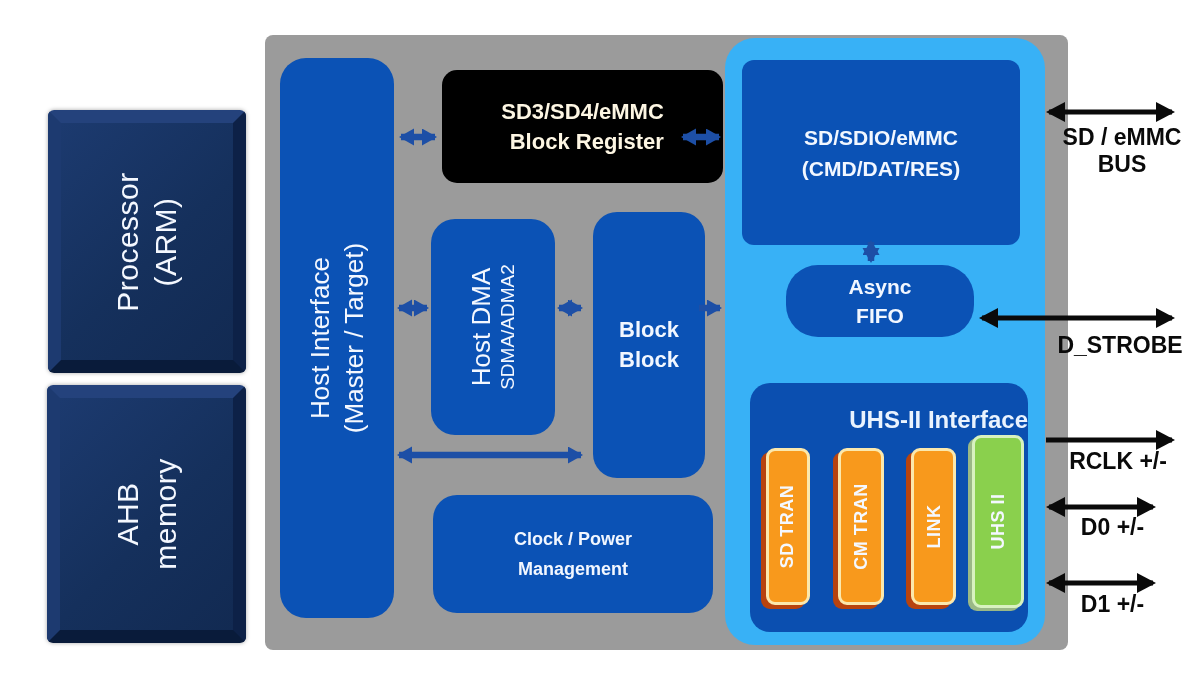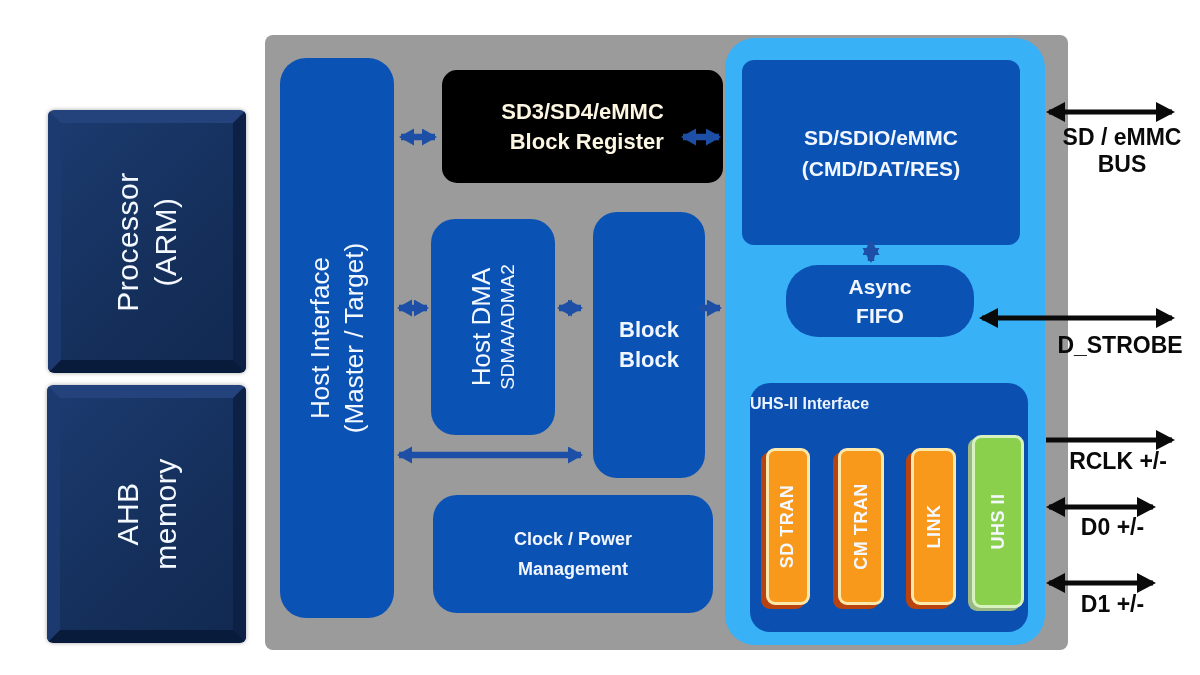--- a/index.html
+++ b/index.html
@@ -54,21 +54,21 @@
   .cyan{
     position:absolute;left:460px;top:3px;width:320px;height:607px;
     background:#38b1f6;border-radius:30px;
   }
   .sdio{left:17px;top:14px;width:278px;height:185px;border-radius:12px;font-size:21px;line-height:31px;margin-top:8px;}
   .fifo{left:61px;top:227px;width:188px;height:72px;border-radius:32px;font-size:21px;line-height:29px;}
   .uhs2{
     position:absolute;left:25px;top:345px;width:278px;height:249px;
     background:#0b4fb0;border-radius:20px;color:#eaf3fe;
   }
-  .uhs2-title{margin-top:6px;text-align:left;font-weight:700;font-size:16px;line-height:30px;}
+  .uhs2-title{margin-top:22px;text-align:right;font-weight:700;font-size:24px;line-height:30px;}
   .pill{
     position:absolute;border-radius:9px;
     display:flex;align-items:center;justify-content:center;
     color:#ffffff;font-weight:700;
   }
   .pill .rot{font-size:18px;letter-spacing:.5px;}
   .pill.orange{
     background:#f8991c;border:3px solid #fbe8ad;
     box-shadow:-5px 4px 0 0 #b8430e;
   }

